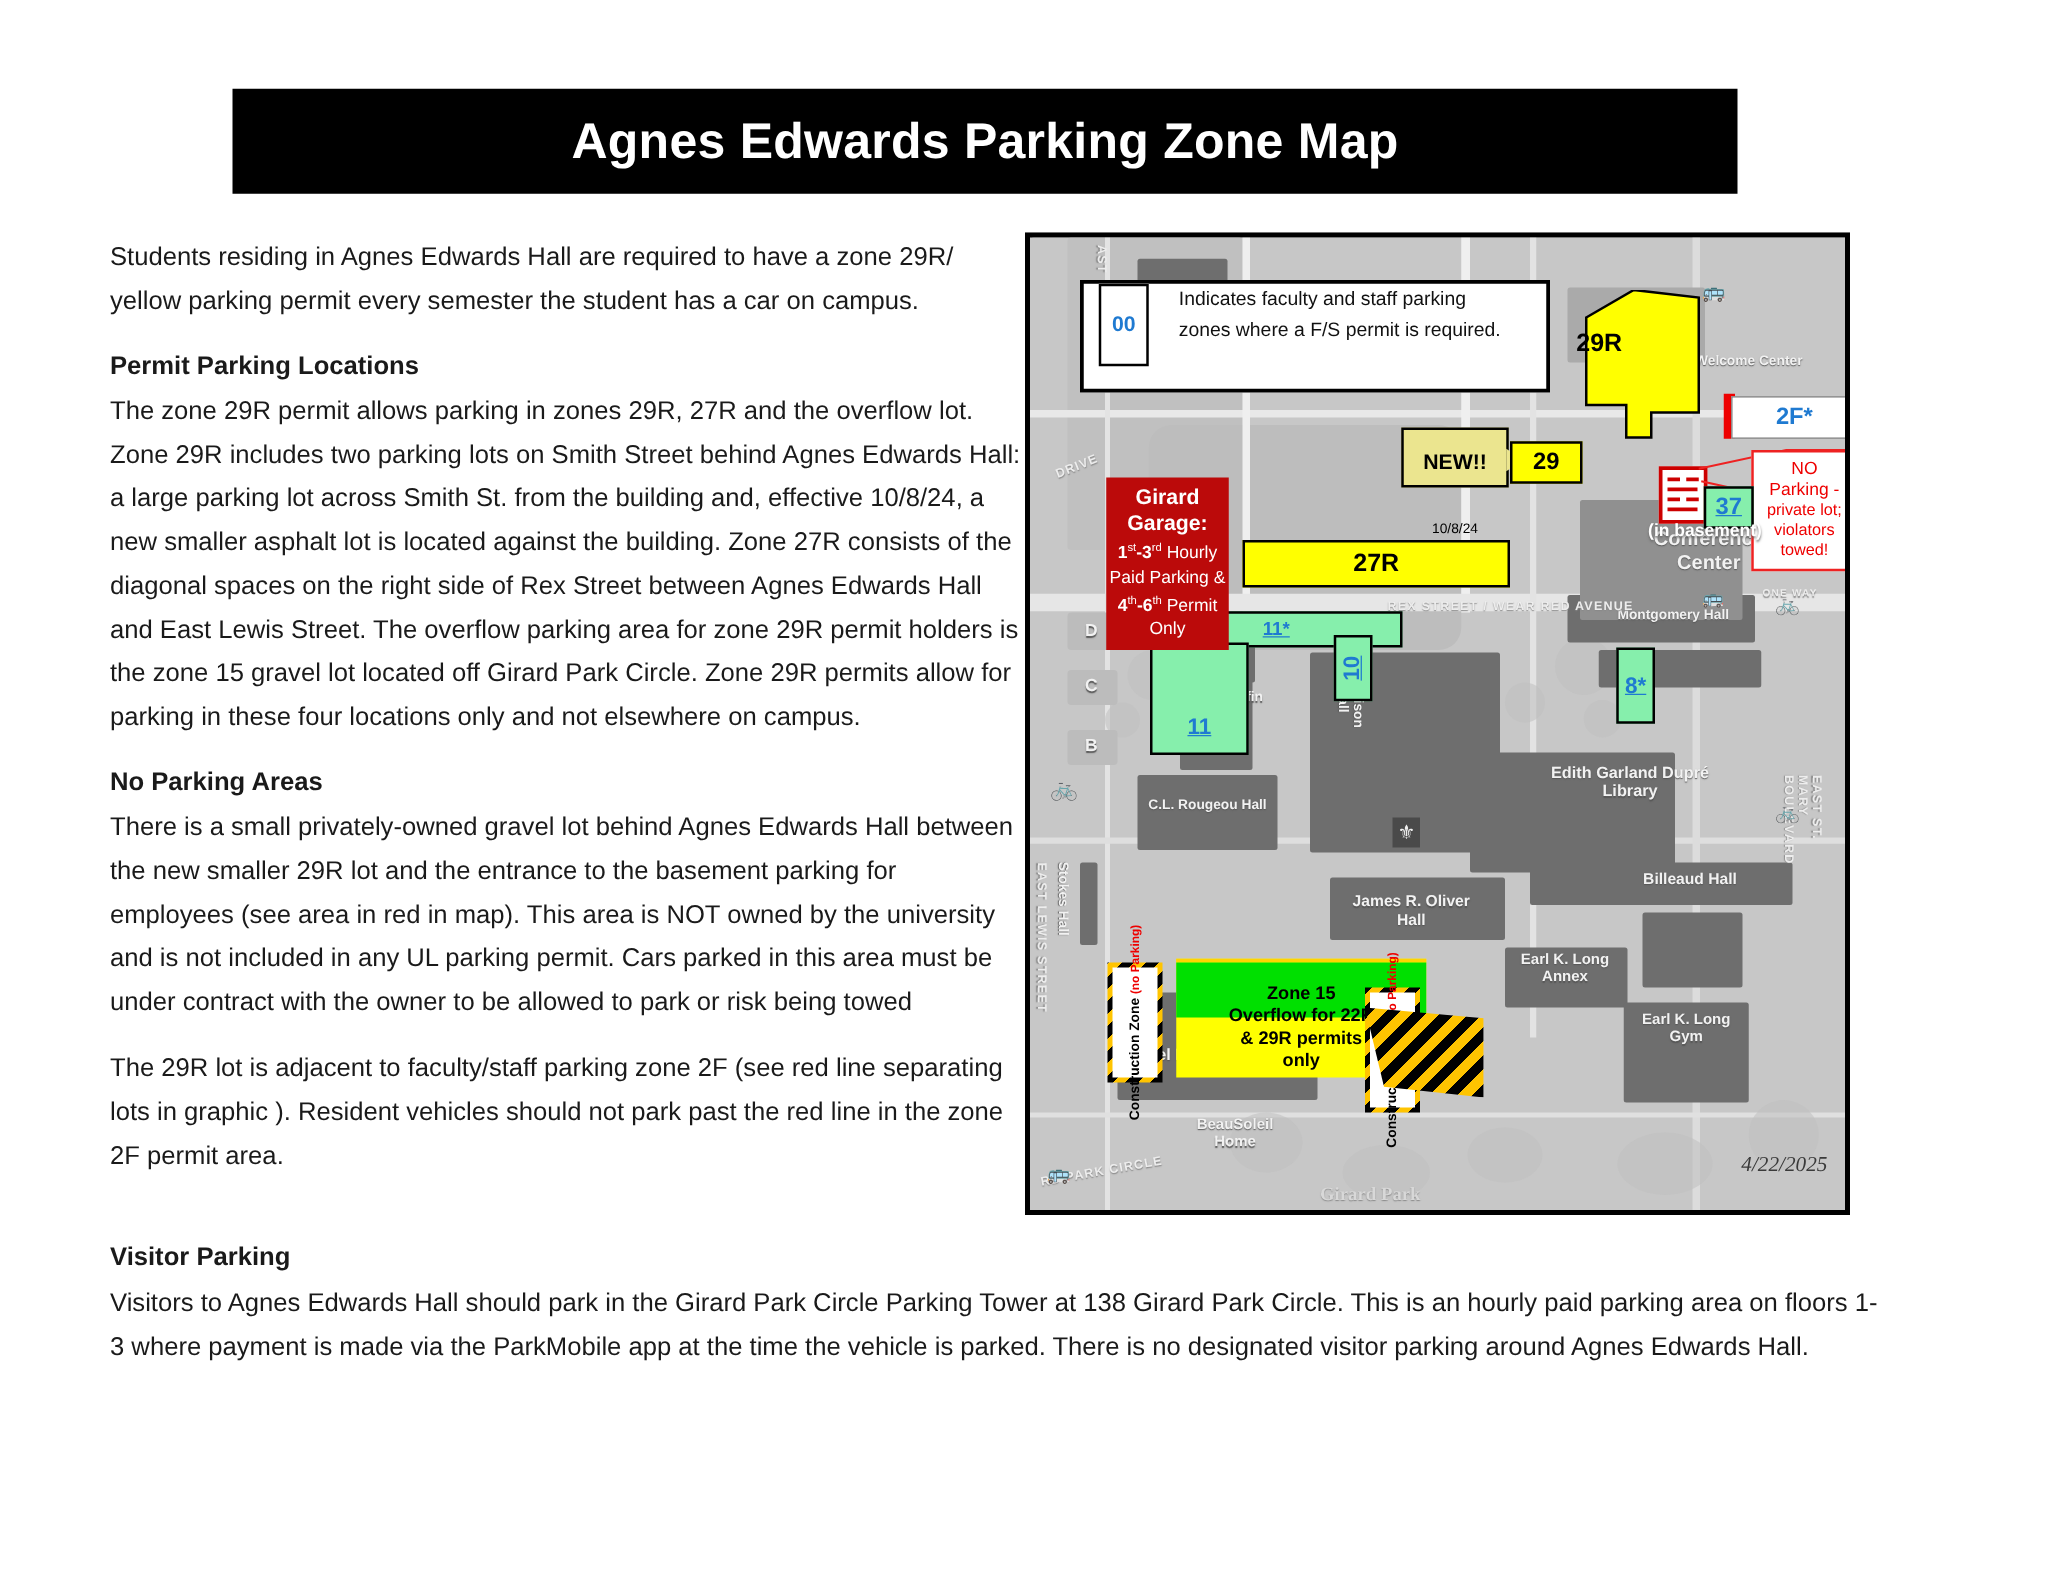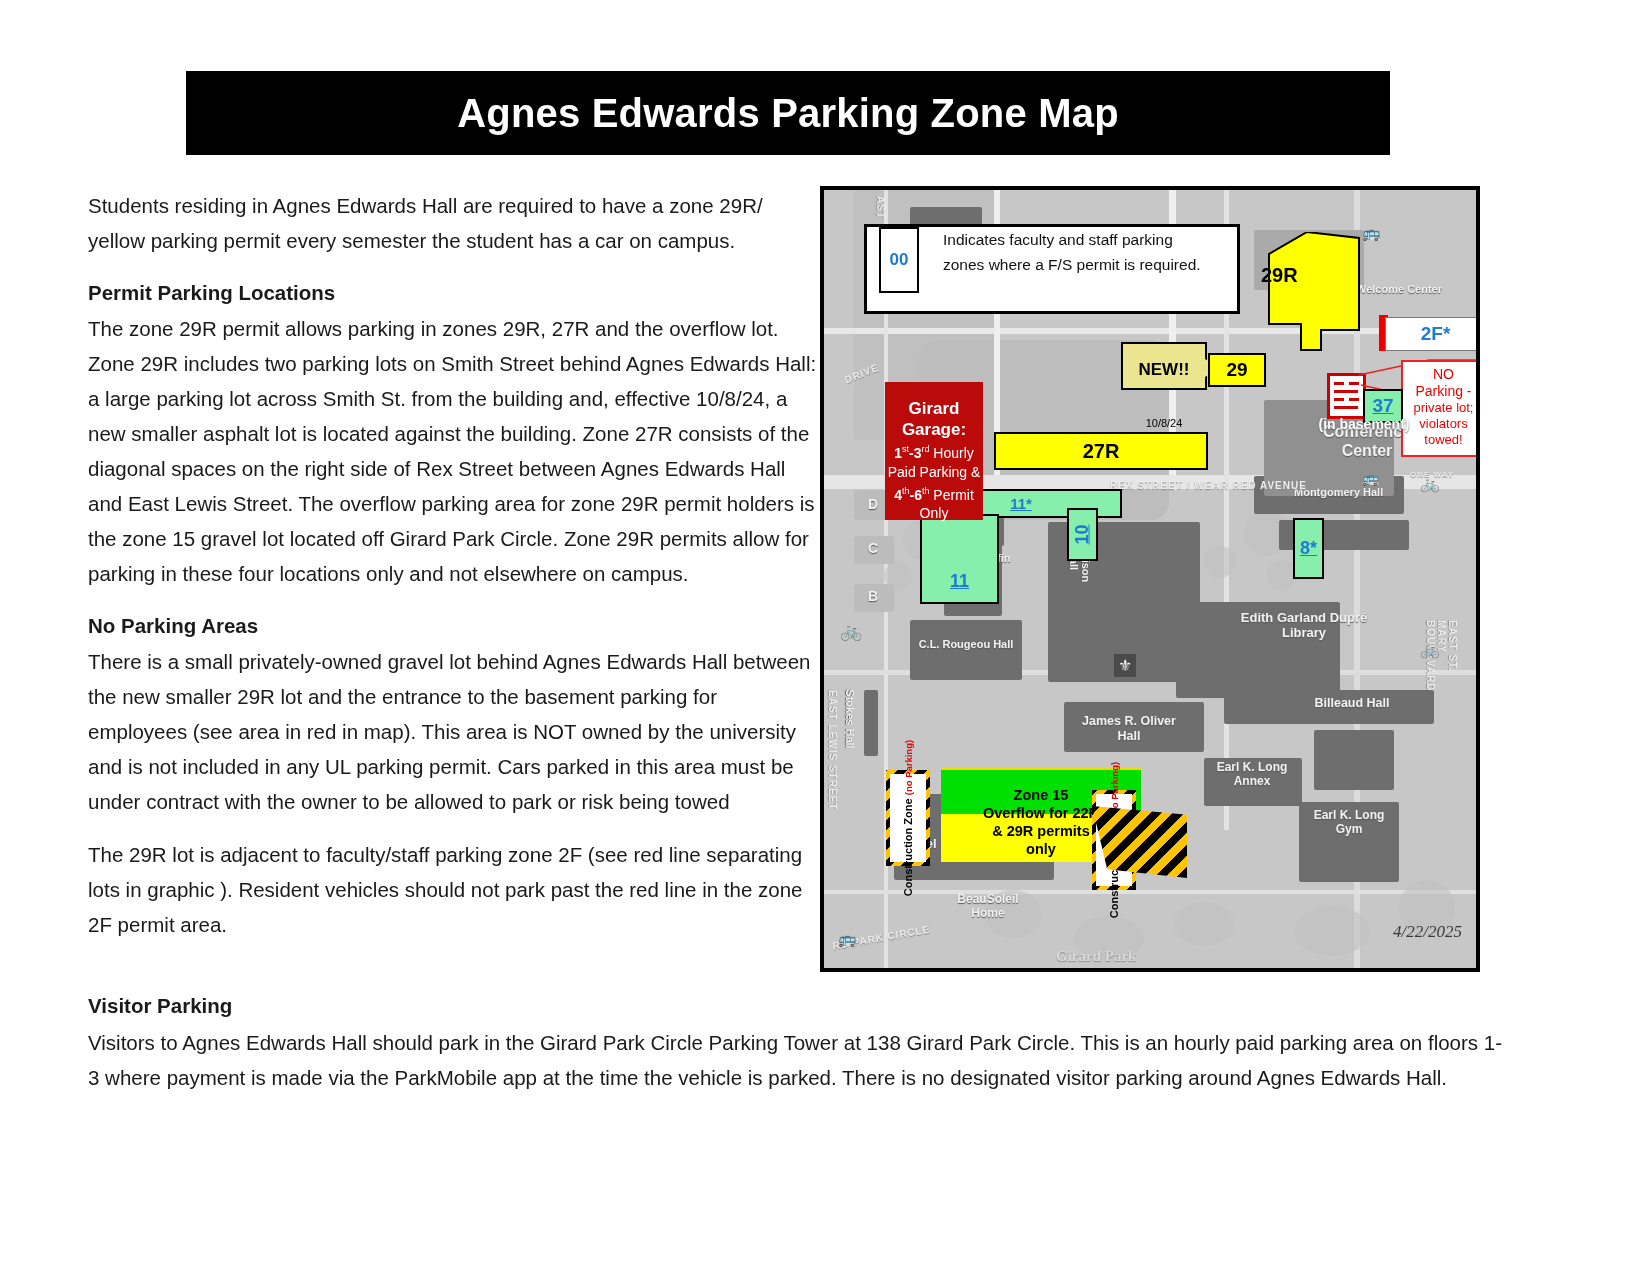--- a/index.html
+++ b/index.html
@@ -127,21 +127,21 @@
   
   #zone11{left:96px;top:324px;width:75px;height:76px;font-size:18px;}
   
   #zone10{left:243px;top:318px;width:27px;height:49px;font-size:18px;}
   #zone10 span{transform:rotate(-90deg);display:block;}
   
   #zone8s{left:469px;top:328px;width:27px;height:57px;font-size:18px;}
   
   #girard{
     position:absolute;left:61px;top:192px;width:98px;height:138px;
-    background:#bb0a0a;color:#fff;text-align:center;box-sizing:border-box;padding-top:16px;
+    background:#bb0a0a;color:#fff;text-align:center;box-sizing:border-box;padding-top:5px;
   }
   #girard .g1{font-size:17px;font-weight:bold;line-height:21px;}
   #girard .g2{font-size:14px;line-height:19px;}
   #girard sup{font-size:9px;}
   
   #zone15{
     position:absolute;left:117px;top:577px;width:200px;height:92px;
     background:#ffff00;border-top:3px solid #ffd400;
   }
   #zone15 .greenband{position:absolute;left:0;top:0;width:100%;height:44px;background:#00e000;}

